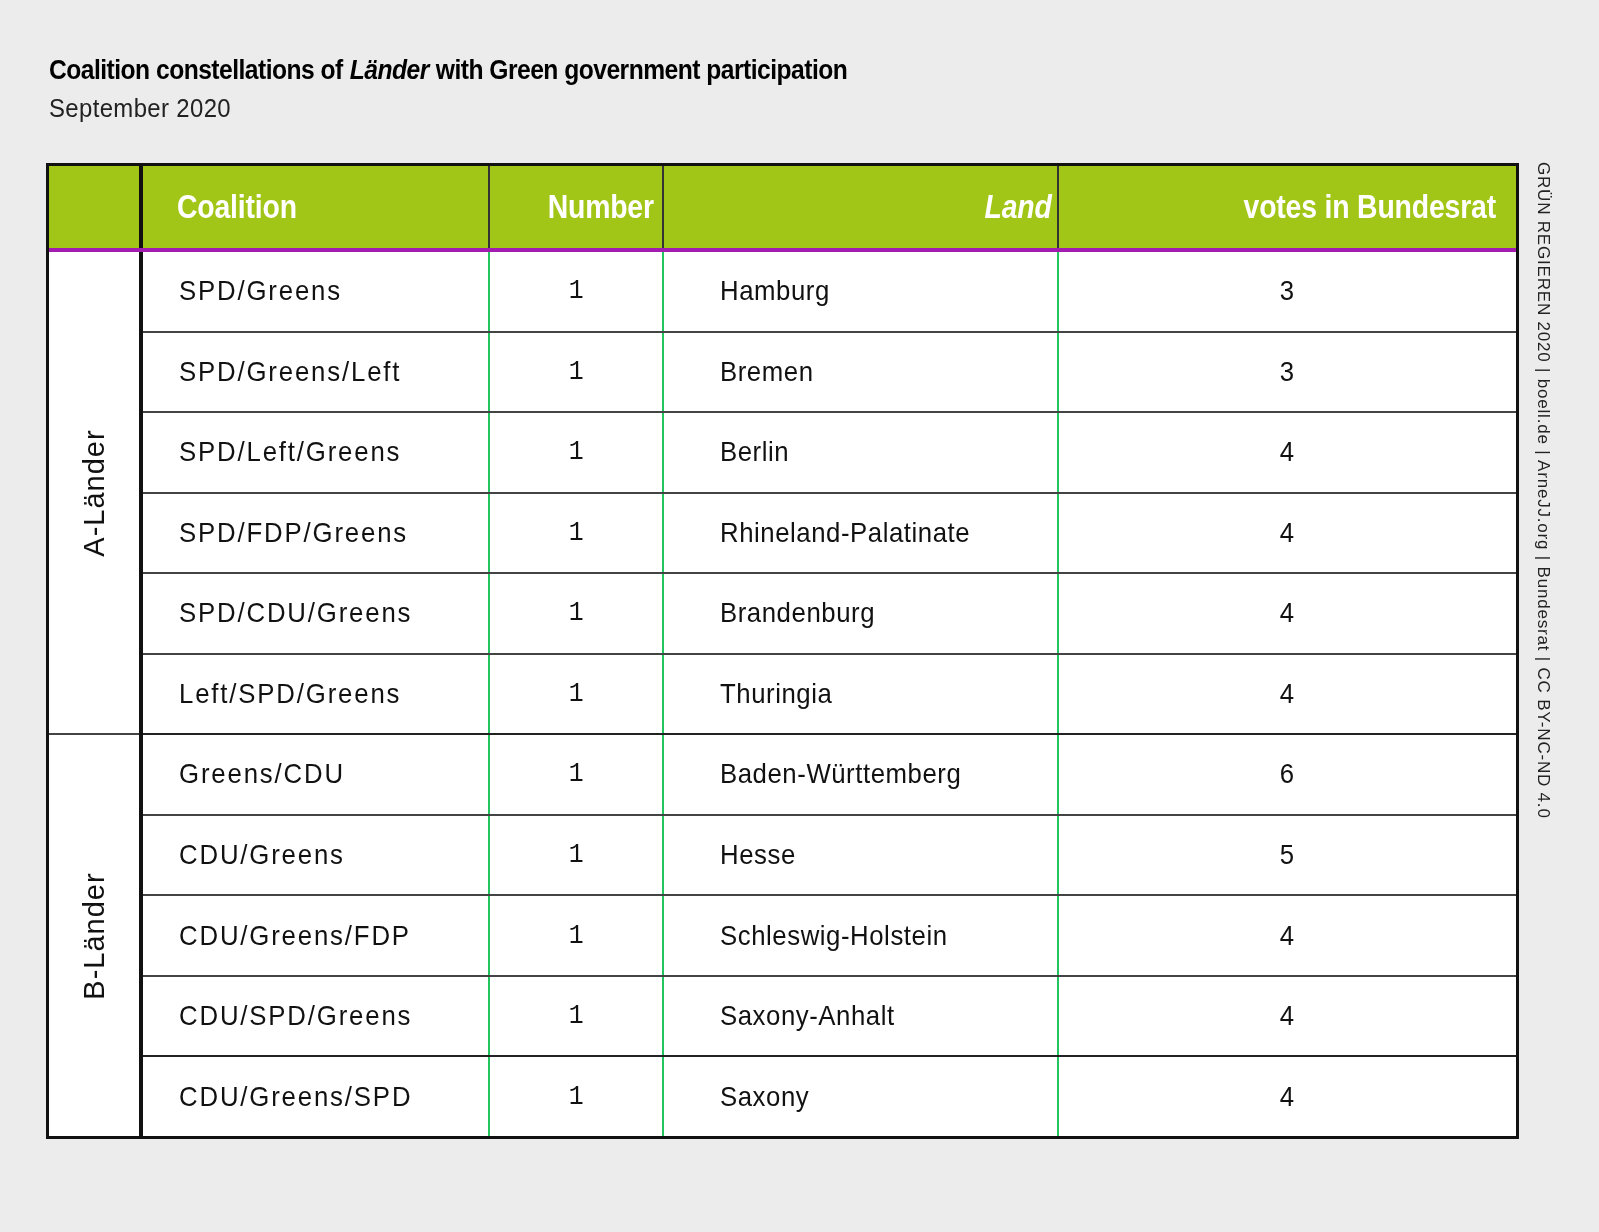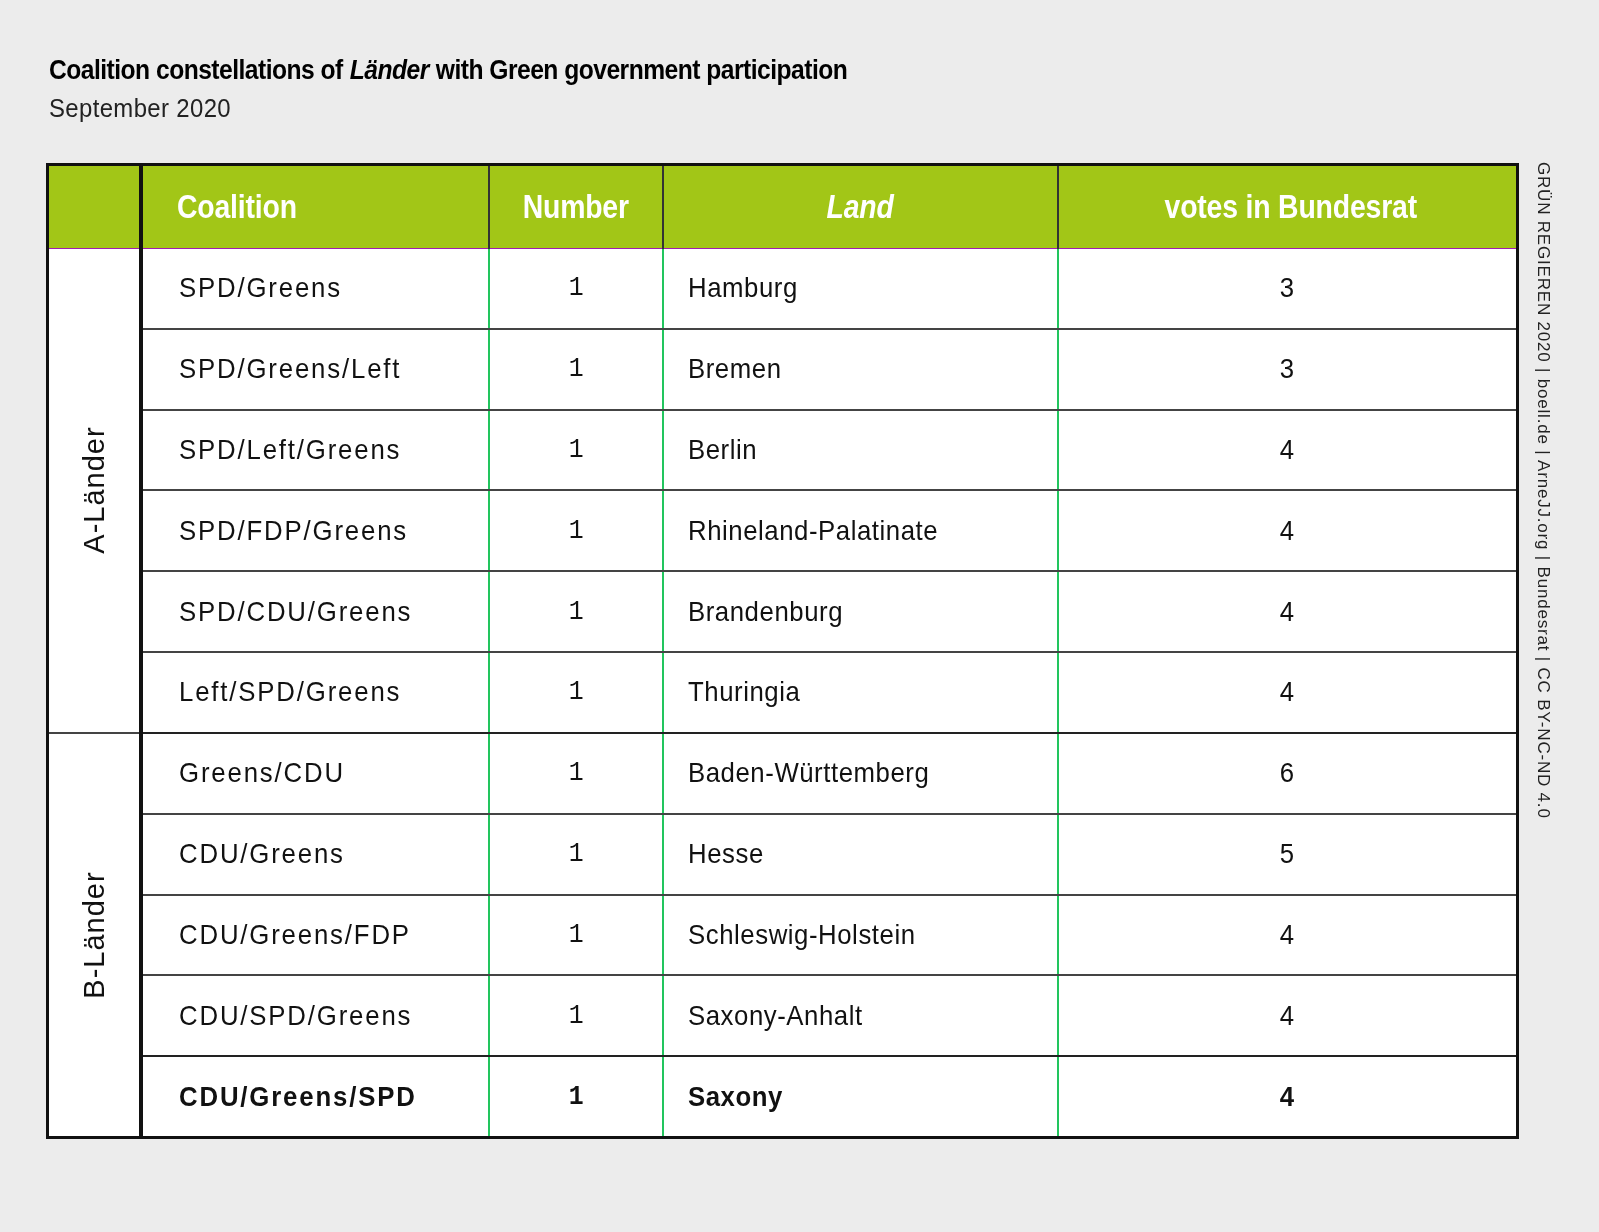--- a/index.html
+++ b/index.html
@@ -66,72 +66,72 @@
     col.c-votes { width: auto; }
     th {
       background: #a2c617;
       color: #fff;
       height: 82px;
       font-family: "Liberation Sans", sans-serif;
       font-weight: bold;
       font-size: 33px;
       letter-spacing: -0.2px;
       border-right: 2px solid #333;
-      border-bottom: 1px solid #a21caf;
+      border-bottom: 4px solid #a21caf;
       padding: 0;
       white-space: nowrap;
     }
     th .lbl {
       display: inline-block;
       transform: scaleX(0.86);
     }
     th.coal { text-align: left; padding-left: 34px; }
     th.coal .lbl { transform-origin: left center; }
-    th.num, th.land, th.votes { text-align: center; }
+    th.num, th.land, th.votes { text-align: right; }
     th.land .lbl { font-style: italic; }
     th.group { border-right: 4px solid #111; }
     th.votes { border-right: none; padding-left: 6px; }
     td {
       height: 78px;
       border-bottom: 2px solid #444;
       border-right: 2px solid #22c55e;
       font-size: 28px;
       letter-spacing: 1.2px;
       padding: 0;
       white-space: nowrap;
       color: #111;
     }
     td .txt {
       display: inline-block;
       transform: scaleX(0.92);
       transform-origin: left center;
     }
     td.coal { padding-left: 36px; letter-spacing: 2px; }
     td.num  { text-align: center; font-family: "Liberation Mono", monospace; font-size: 27px; letter-spacing: 0; }
-    td.land { padding-left: 24px; letter-spacing: 0.6px; }
+    td.land { padding-left: 56px; letter-spacing: 0.6px; }
     td.votes { text-align: center; border-right: none; }
     td.num .txt, td.votes .txt { transform-origin: center center; }
     td.group {
       border-right: 4px solid #111;
       border-bottom: 2px solid #444;
       position: relative;
       text-align: center;
       vertical-align: middle;
     }
     .vert {
       position: absolute;
       left: 50%;
       top: 50%;
       transform: translate(-50%, -50%) rotate(-90deg);
       font-size: 29px;
       letter-spacing: 1px;
       white-space: nowrap;
       color: #111;
     }
-    tr.last td { border-bottom: none; font-weight: bold; }
+    tr.last td { border-bottom: none; }
     tr.group-end td { border-bottom: 2px solid #222; }
     .credit {
       position: absolute;
       left: 1533px;
       top: 162px;
       writing-mode: vertical-rl;
       font-size: 17px;
       letter-spacing: 0.8px;
       color: #222;
       white-space: nowrap;

